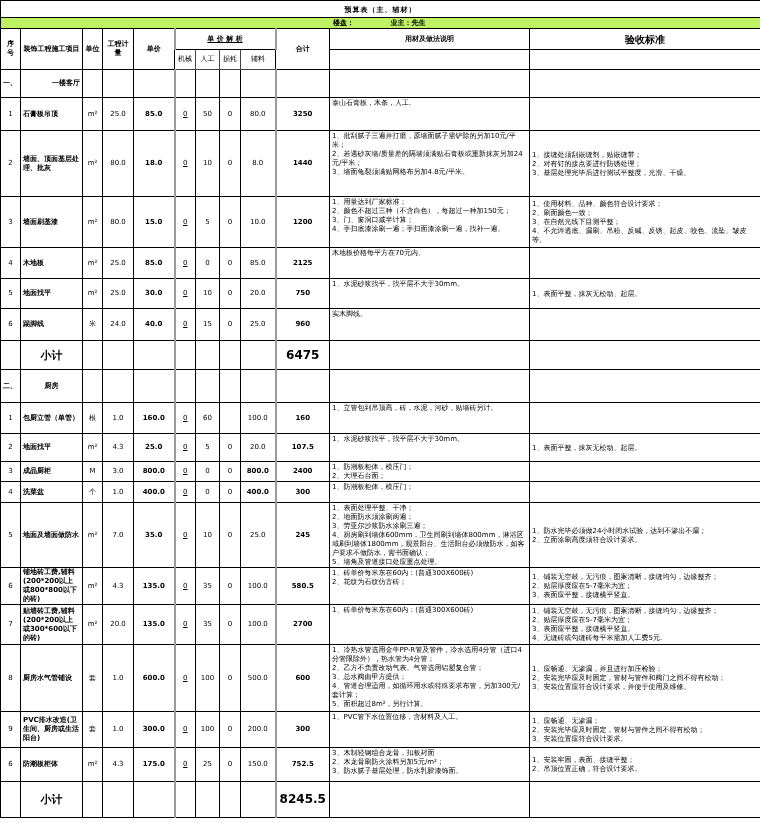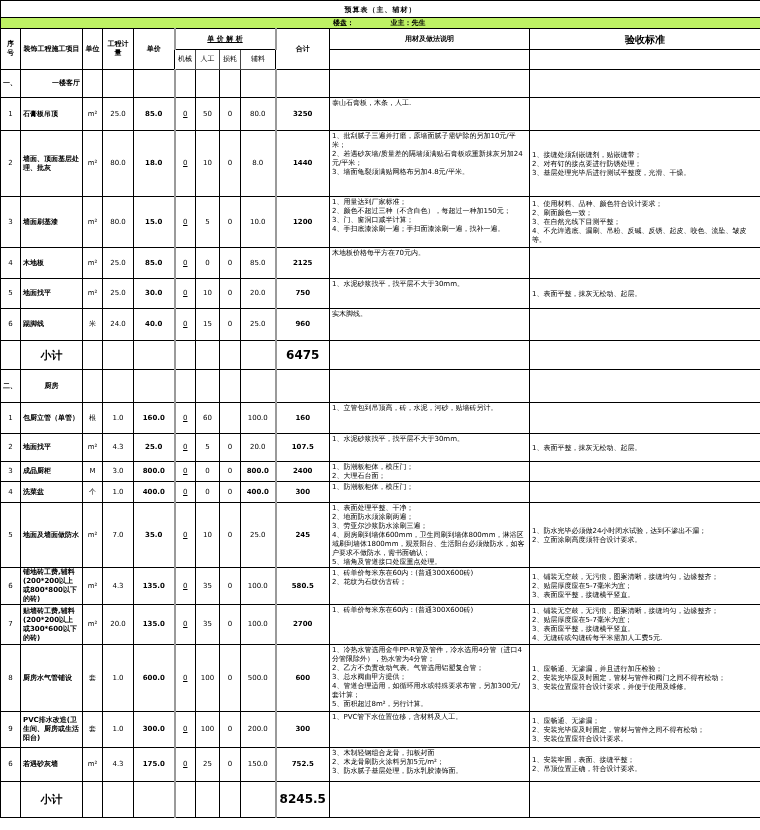--- a/index.html
+++ b/index.html
@@ -398,21 +398,21 @@
           <span class="line">1、PVC管下水位置位移，含材料及人工。</span>
         </td>
         <td class="desc mid">
           <span class="line">1、应畅通、无渗漏；</span>
           <span class="line">2、安装完毕应及时固定，管材与管件之间不得有松动；</span>
           <span class="line">3、安装位置应符合设计要求。</span>
         </td>
       </tr>
       <tr style="height: 34px;">
         <td class="c">6</td>
-        <td class="item-name">若遇砂灰墙</td>
+        <td class="item-name">防潮板柜体</td>
         <td class="c">m²</td>
         <td class="c">4.3</td>
         <td class="bignum">175.0</td>
         <td class="c gbl">0</td>
         <td class="c">25</td>
         <td class="c">0</td>
         <td class="c gbr">150.0</td>
         <td class="bignum">752.5</td>
         <td class="desc">
           <span class="line">3、木制轻钢组合龙骨，扣板封面</span>

